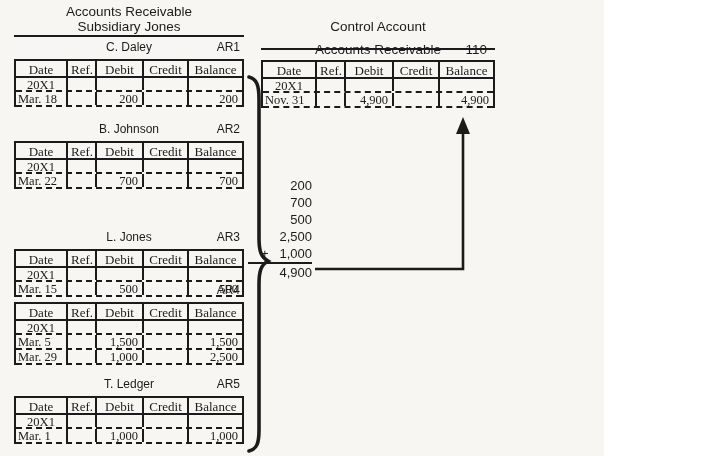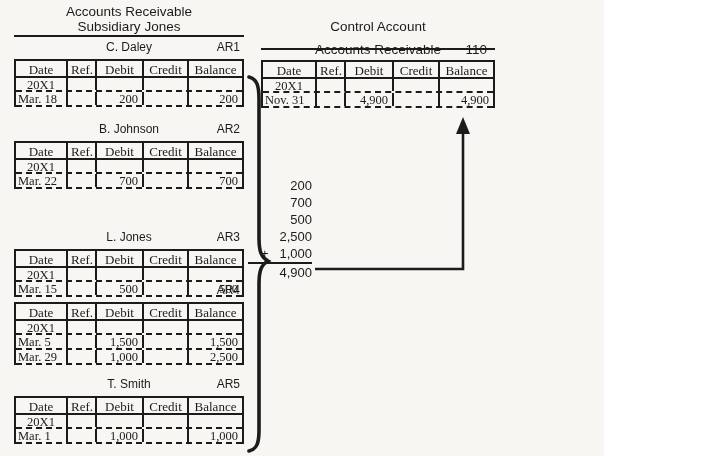--- a/index.html
+++ b/index.html
@@ -242,21 +242,21 @@
         <span class="cell"></span>
         <span class="cell num">1,000</span>
         <span class="cell"></span>
         <span class="cell num">2,500</span>
       </div>
     </div>
   </div>
 
   <div class="acct" style="left:14px;top:376px;">
     <div class="acct-title">
-      <span class="acct-name">T. Smith</span>
+      <span class="acct-name">T. Ledger</span>
       <span class="acct-code">AR5</span>
     </div>
     <div class="ledger">
       <div class="lrow head">
         <span class="cell">Date</span>
         <span class="cell">Ref.</span>
         <span class="cell">Debit</span>
         <span class="cell">Credit</span>
         <span class="cell">Balance</span>
       </div>

